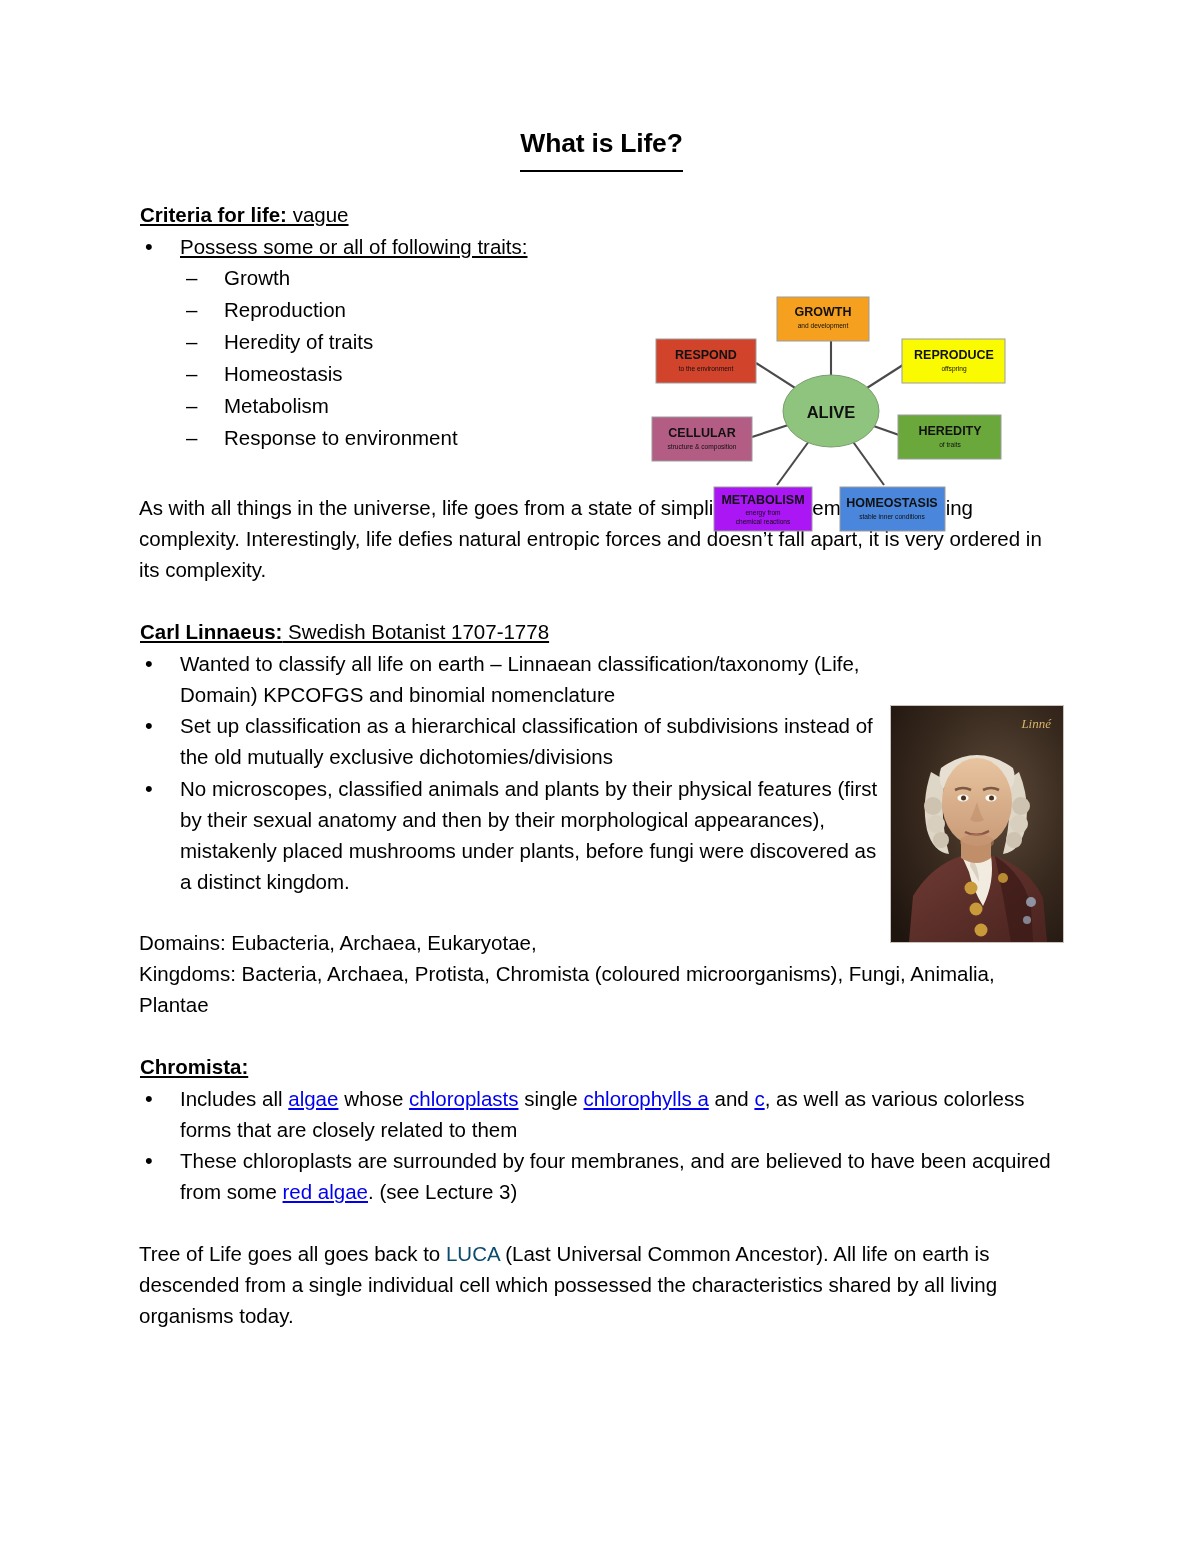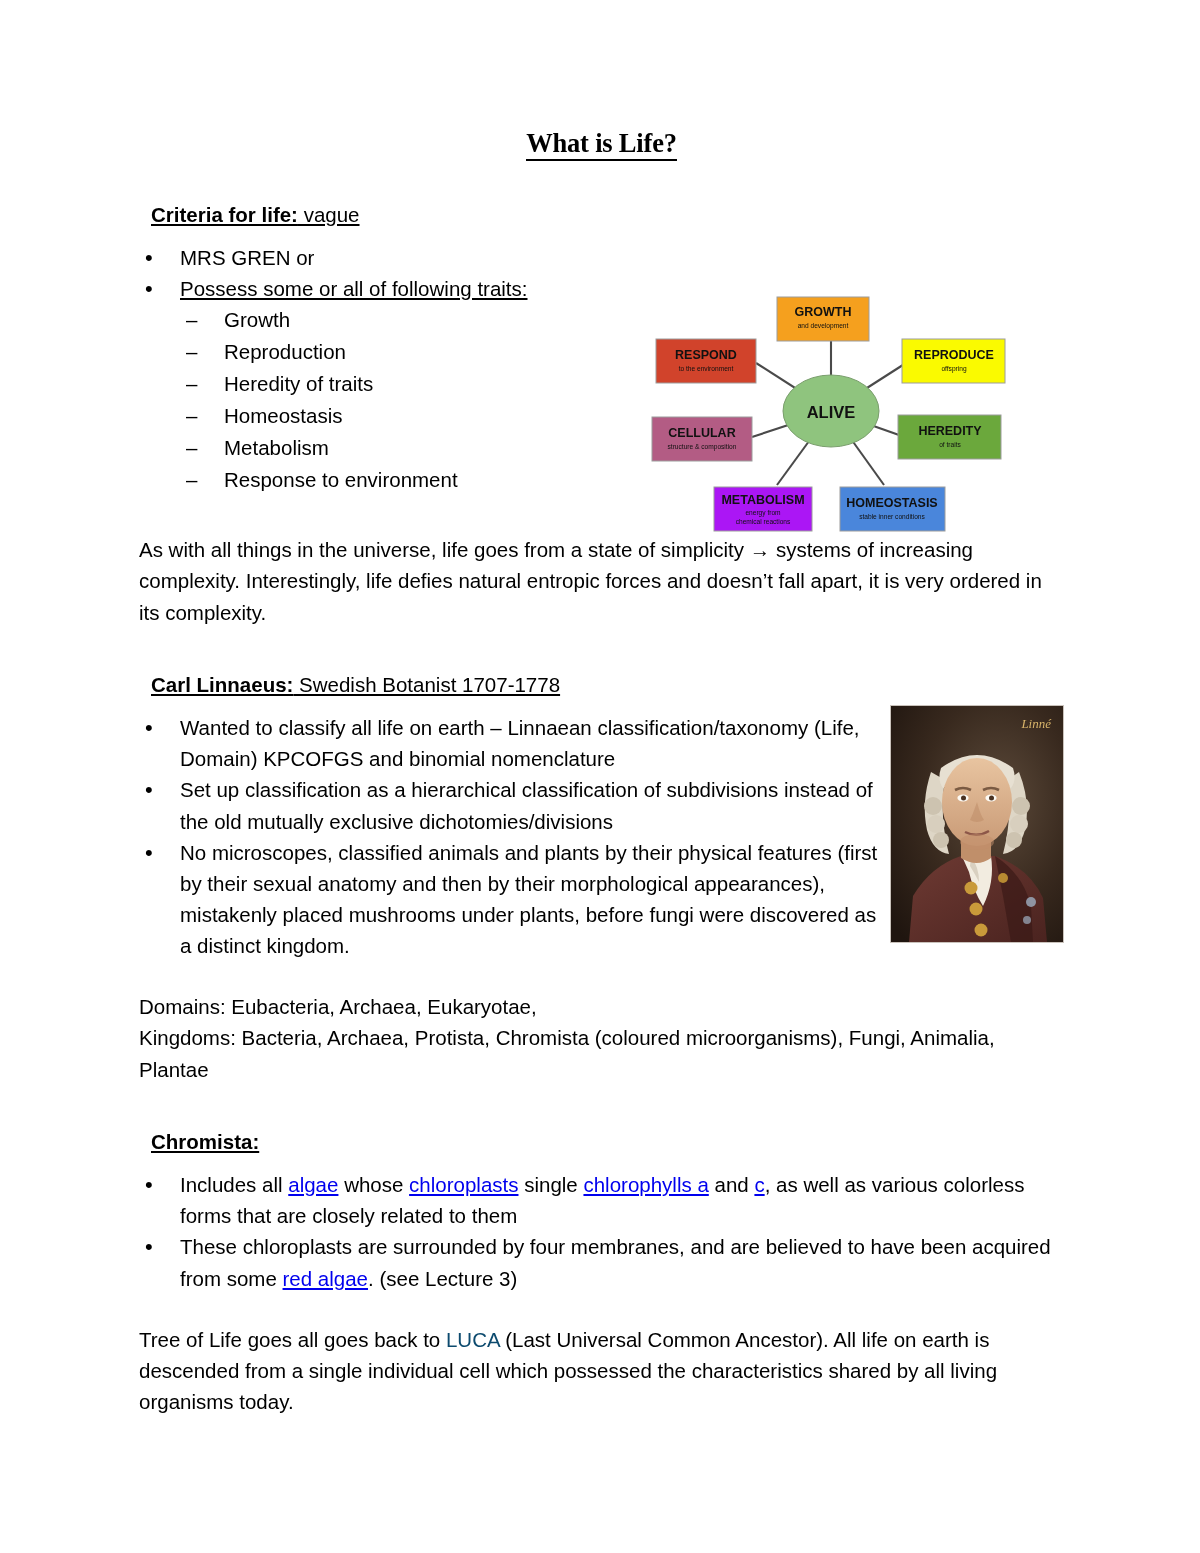--- a/index.html
+++ b/index.html
@@ -27,26 +27,26 @@
 
   
   .title {
     text-align: center;
     font-size: 26.5px;
     font-weight: bold;
     letter-spacing: -0.2px;
     margin: 0 0 40px 0;
     line-height: 1.2;
   }
-  .title span { border-bottom: 2px solid #000; padding-bottom: 1px; font-family: Liberation Serif, serif; }
+  .title span { border-bottom: 2px solid #000; padding-bottom: 12px; }
 
   .h-under {
     font-size: 20.5px;
     font-weight: bold;
-    margin: 12px;
+    margin: 1px;
     line-height: 1.48;
   }
   .h-under .u { text-decoration: underline; text-underline-offset: 2px; }
   .h-under .norm { font-weight: normal; text-decoration: underline; text-underline-offset: 2px;}
 
   p.body {
     font-size: 20.5px;
     line-height: 1.52;
     margin: 0;
   }
@@ -130,21 +130,20 @@
 
 <div class="page">
 
   <div class="doc">
 
     <div class="title"><span>What is Life?</span></div>
 
     <div class="h-under"><span class="u">Criteria for life:</span><span class="norm"> vague</span></div>
 
     <ul class="b1">
-      <li><span>MRS GREN or</span></li>
       <li><span class="u">Possess some or all of following traits:</span></li>
     </ul>
 
     <ul class="b2">
       <li><span>Growth</span></li>
       <li><span>Reproduction</span></li>
       <li><span>Heredity of traits</span></li>
       <li><span>Homeostasis</span></li>
       <li><span>Metabolism</span></li>
       <li><span>Response to environment</span></li>

